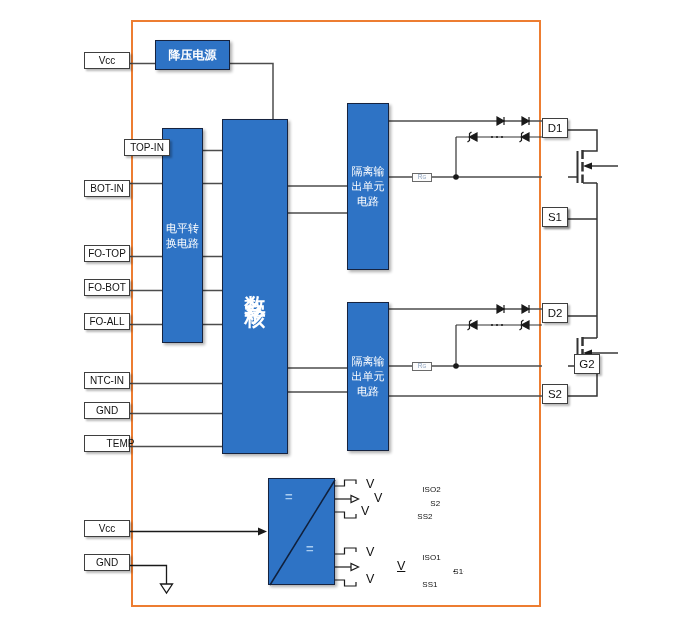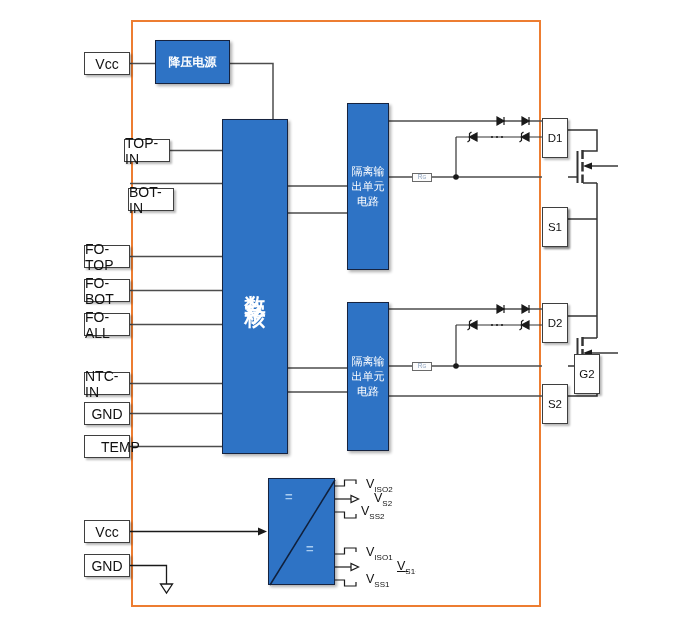--- a/index.html
+++ b/index.html
@@ -1,45 +1,45 @@
 <!DOCTYPE html>
 <html><head>
 <meta charset="utf-8">
 <style>
   html,body{margin:0;padding:0;background:#ffffff;}
   body{font-family:"Liberation Sans","DejaVu Sans",sans-serif;}
   #canvas{position:relative;width:682px;height:637px;background:#fff;overflow:hidden;}
   #ic-border{position:absolute;left:131px;top:20px;width:410px;height:587px;
     border:2.5px solid #ED7D31;box-sizing:border-box;background:transparent;}
   svg.overlay{position:absolute;left:0;top:0;pointer-events:none;}
-  .pin{position:absolute;box-sizing:border-box;width:46px;height:23px;background:#fff;
+  .pin{position:absolute;box-sizing:border-box;width:46px;height:17px;background:#fff;
     border:1.5px solid #3f3f3f;display:flex;align-items:center;justify-content:center;
-    font-size:14px;color:#111;box-shadow:1.5px 1.5px 2px rgba(0,0,0,.28);z-index:3;}
-  .pin.r{width:26px;height:40px;font-size:11.5px;}
+    font-size:10px;color:#111;box-shadow:1.5px 1.5px 2px rgba(0,0,0,.28);z-index:3;}
+  .pin.r{width:26px;height:20px;font-size:11.5px;}
   .blk{position:absolute;box-sizing:border-box;background:#2E73C5;border:1px solid #16233f;
     color:#fff;display:flex;align-items:center;justify-content:center;text-align:center;
     box-shadow:2px 2px 3px rgba(0,0,0,.32);z-index:2;}
   .blk.small{font-size:11px;line-height:15px;padding:0 3px;word-break:break-all;}
-  #blk-buck{left:155px;top:40px;width:75px;height:44px;font-size:12px;font-weight:bold;}
+  #blk-buck{left:155px;top:40px;width:75px;height:30px;font-size:12px;font-weight:bold;}
   #blk-level{left:162px;top:128px;width:41px;height:215px;}
   #blk-core{left:222px;top:119px;width:66px;height:335px;}
   #blk-core .vtxt{writing-mode:vertical-rl;font-size:21px;font-weight:bold;letter-spacing:6px;}
   #blk-iso1{left:347px;top:103px;width:42px;height:167px;}
   #blk-iso2{left:347px;top:302px;width:42px;height:149px;}
   #blk-dcdc{left:268px;top:478px;width:67px;height:107px;}
   #blk-dcdc svg{position:absolute;left:0;top:0;}
   .eq{position:absolute;color:#A9CCF0;font-size:13px;font-weight:bold;line-height:1;}
   .eq.top{left:16px;top:11px;}
   .eq.bot{left:37px;top:63px;}
   .rg{position:absolute;width:20px;height:9px;box-sizing:border-box;border:1px solid #6a6a6a;
     background:#fcfcfc;color:#8aa0bd;display:flex;align-items:center;justify-content:center;
     font-size:6.5px;line-height:1;z-index:3;}
   .rg sub{font-size:5px;}
   .rail{position:absolute;font-size:12.5px;color:#111;white-space:nowrap;z-index:3;}
-  .rail sub{font-size:8px;}
+  .rail sub{font-size:8px;margin-left:48px;}
 </style>
 </head>
 <body>
 
 <div id="canvas">
 
   <div id="ic-border"></div>
 
   <svg class="overlay" width="682" height="637" viewBox="0 0 682 637">
 
@@ -170,20 +170,23 @@
       <path d="M335,554 H344.5 V548 H356 V552"></path>
       <path d="M335,567 H351"></path>
       <polygon points="351,563.5 351,570.5 358.5,567" fill="#ffffff"></polygon>
       <path d="M335,580 H344.5 V586 H356 V582"></path>
     </g>
   </svg>
 
   <div class="blk" id="blk-buck">
     <span>降压电源</span>
   </div>
+  <div class="blk small" id="blk-level">
+    <span>电平转换电路</span>
+  </div>
   <div class="blk" id="blk-core">
     <span class="vtxt">数字核</span>
   </div>
   <div class="blk small" id="blk-iso1">
     <span>隔离输出单元电路</span>
   </div>
   <div class="blk small" id="blk-iso2">
     <span>隔离输出单元电路</span>
   </div>
 
@@ -194,21 +197,21 @@
     <span class="eq top">=</span>
     <span class="eq bot">=</span>
   </div>
 
   <div class="pin" style="left:84px;top:52px;">
       <span>Vcc</span>
     </div>
   <div class="pin" style="left:84px;top:139px;margin-left:40px;">
       <span>TOP-IN</span>
     </div>
-  <div class="pin" style="left:84px;top:188px;margin-left:44px;">
+  <div class="pin" style="left:84px;top:180px;">
       <span>BOT-IN</span>
     </div>
   <div class="pin" style="left:84px;top:245px;">
       <span>FO-TOP</span>
     </div>
   <div class="pin" style="left:84px;top:279px;">
       <span>FO-BOT</span>
     </div>
   <div class="pin" style="left:84px;top:313px;">
       <span>FO-ALL</span>

